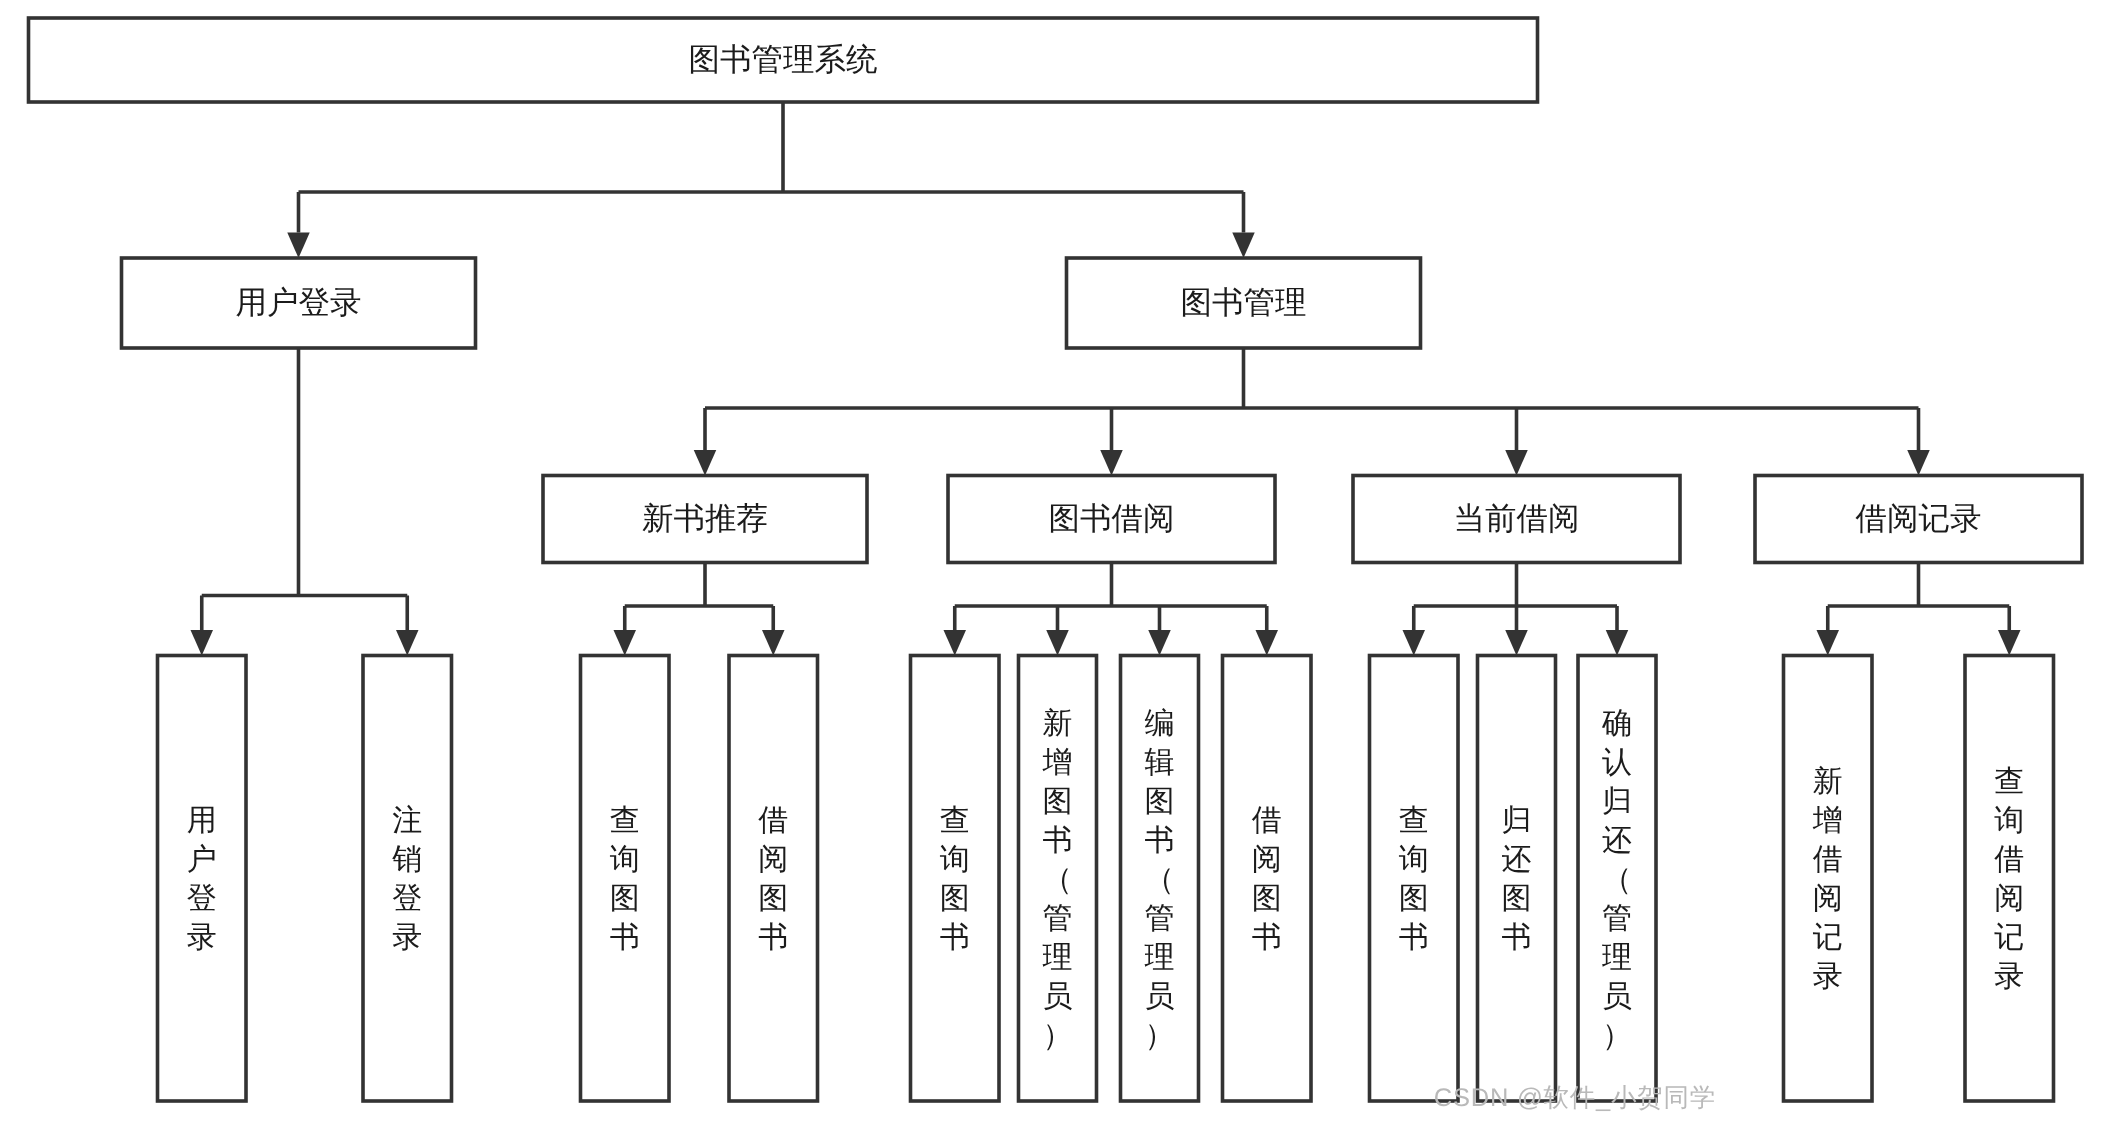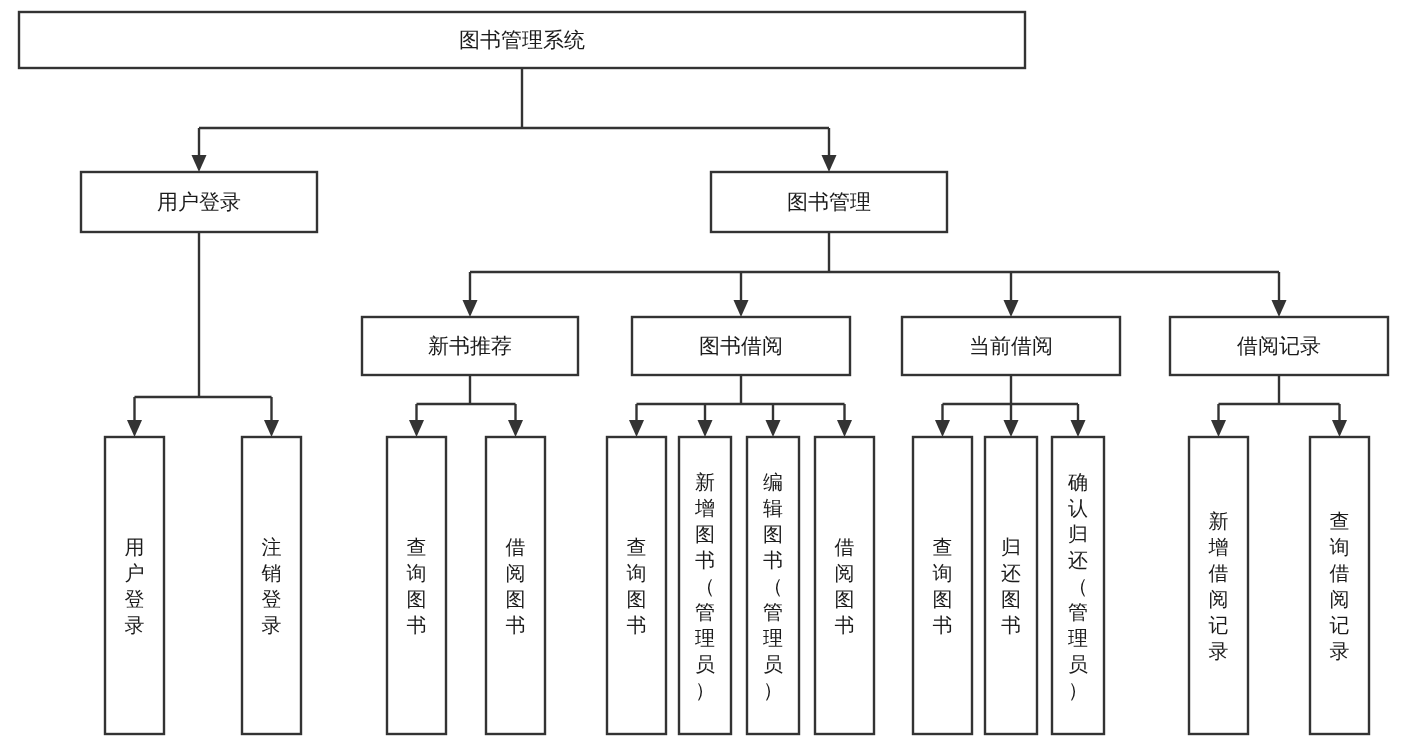--- a/index.html
+++ b/index.html
@@ -202,13 +202,14 @@
         <g>
           <rect x="1189" y="437" width="59" height="297" class="node-box"></rect>
           <text x="1218.5" y="527.5" class="node-label-v"><tspan x="1218.5" dy="0">新</tspan><tspan x="1218.5" dy="26">增</tspan><tspan x="1218.5" dy="26">借</tspan><tspan x="1218.5" dy="26">阅</tspan><tspan x="1218.5" dy="26">记</tspan><tspan x="1218.5" dy="26">录</tspan></text>
         </g>
         <g>
           <rect x="1310" y="437" width="59" height="297" class="node-box"></rect>
           <text x="1339.5" y="527.5" class="node-label-v"><tspan x="1339.5" dy="0">查</tspan><tspan x="1339.5" dy="26">询</tspan><tspan x="1339.5" dy="26">借</tspan><tspan x="1339.5" dy="26">阅</tspan><tspan x="1339.5" dy="26">记</tspan><tspan x="1339.5" dy="26">录</tspan></text>
         </g>
       </g>
     </svg>
+  <div class="watermark-text">CSDN @软件_小贺同学</div>
 </div>
 
 </body></html>

